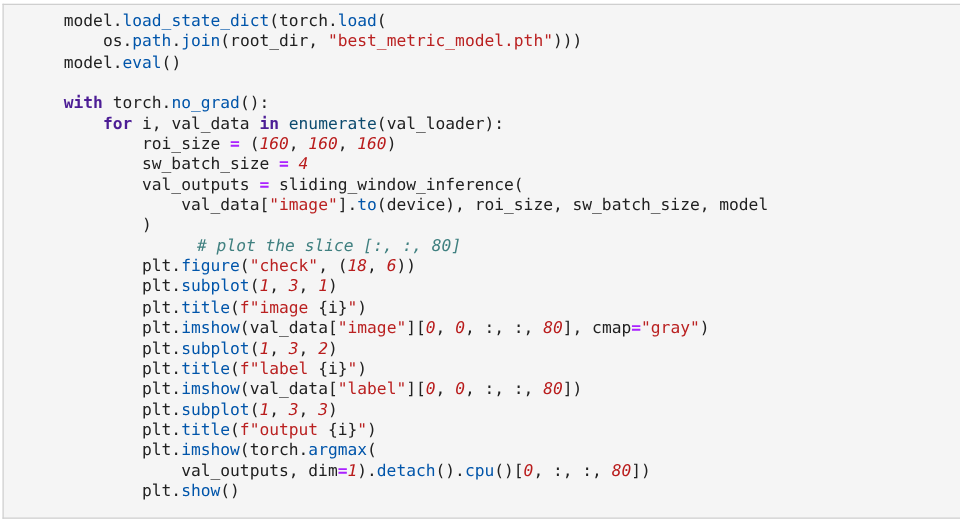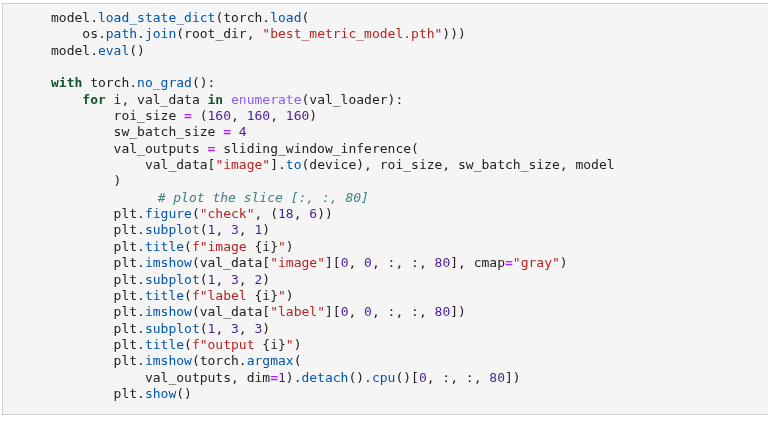--- a/index.html
+++ b/index.html
@@ -28,25 +28,25 @@
     padding: 6px 8px 8px 8px;
     font-family: "DejaVu Sans Mono", "Liberation Mono", monospace;
     font-size: 13px;
     line-height: 16.35px;
     color: #212121;
     white-space: pre;
     overflow: hidden;
   }
   .code-line { min-height: 16.35px; padding-left: 40px; }
   
-  .tok-k { color: #14532d; font-weight: bold; }  
-  .tok-b { color: #8b5cf6; }                     
+  .tok-k { color: #4c1d95; font-weight: bold; }  
+  .tok-b { color: #0c4a6e; }                     
   .tok-p { color: #0055aa; }                     
   .tok-s { color: #ba2121; }                     
-  .tok-n { color: #4c1d95; }                     
+  .tok-n { color: #b91c1c; font-style: italic; }                     
   .tok-o { color: #aa22ff; font-weight: bold; }  
   .tok-c { color: #408080; font-style: italic; margin-left: 44px; } 
 </style>
 </head>
 <body>
 
 <div class="code-cell">
   <pre class="code-area"><div class="code-line"><span>model.</span><span class="tok-p">load_state_dict</span><span>(torch.</span><span class="tok-p">load</span><span>(</span></div><div class="code-line"><span>    os.</span><span class="tok-p">path</span><span>.</span><span class="tok-p">join</span><span>(root_dir, </span><span class="tok-s">"best_metric_model.pth"</span><span>)))</span></div><div class="code-line"><span>model.</span><span class="tok-p">eval</span><span>()</span></div><div class="code-line">&nbsp;</div><div class="code-line"><span class="tok-k">with</span><span> torch.</span><span class="tok-p">no_grad</span><span>():</span></div><div class="code-line"><span>    </span><span class="tok-k">for</span><span> i, val_data </span><span class="tok-k">in</span><span> </span><span class="tok-b">enumerate</span><span>(val_loader):</span></div><div class="code-line"><span>        roi_size </span><span class="tok-o">=</span><span> (</span><span class="tok-n">160</span><span>, </span><span class="tok-n">160</span><span>, </span><span class="tok-n">160</span><span>)</span></div><div class="code-line"><span>        sw_batch_size </span><span class="tok-o">=</span><span> </span><span class="tok-n">4</span></div><div class="code-line"><span>        val_outputs </span><span class="tok-o">=</span><span> sliding_window_inference(</span></div><div class="code-line"><span>            val_data[</span><span class="tok-s">"image"</span><span>].</span><span class="tok-p">to</span><span>(device), roi_size, sw_batch_size, model</span></div><div class="code-line"><span>        )</span></div><div class="code-line"><span>        </span><span class="tok-c"># plot the slice [:, :, 80]</span></div><div class="code-line"><span>        plt.</span><span class="tok-p">figure</span><span>(</span><span class="tok-s">"check"</span><span>, (</span><span class="tok-n">18</span><span>, </span><span class="tok-n">6</span><span>))</span></div><div class="code-line"><span>        plt.</span><span class="tok-p">subplot</span><span>(</span><span class="tok-n">1</span><span>, </span><span class="tok-n">3</span><span>, </span><span class="tok-n">1</span><span>)</span></div><div class="code-line"><span>        plt.</span><span class="tok-p">title</span><span>(</span><span class="tok-s">f"image </span><span>{i}</span><span class="tok-s">"</span><span>)</span></div><div class="code-line"><span>        plt.</span><span class="tok-p">imshow</span><span>(val_data[</span><span class="tok-s">"image"</span><span>][</span><span class="tok-n">0</span><span>, </span><span class="tok-n">0</span><span>, :, :, </span><span class="tok-n">80</span><span>], cmap</span><span class="tok-o">=</span><span class="tok-s">"gray"</span><span>)</span></div><div class="code-line"><span>        plt.</span><span class="tok-p">subplot</span><span>(</span><span class="tok-n">1</span><span>, </span><span class="tok-n">3</span><span>, </span><span class="tok-n">2</span><span>)</span></div><div class="code-line"><span>        plt.</span><span class="tok-p">title</span><span>(</span><span class="tok-s">f"label </span><span>{i}</span><span class="tok-s">"</span><span>)</span></div><div class="code-line"><span>        plt.</span><span class="tok-p">imshow</span><span>(val_data[</span><span class="tok-s">"label"</span><span>][</span><span class="tok-n">0</span><span>, </span><span class="tok-n">0</span><span>, :, :, </span><span class="tok-n">80</span><span>])</span></div><div class="code-line"><span>        plt.</span><span class="tok-p">subplot</span><span>(</span><span class="tok-n">1</span><span>, </span><span class="tok-n">3</span><span>, </span><span class="tok-n">3</span><span>)</span></div><div class="code-line"><span>        plt.</span><span class="tok-p">title</span><span>(</span><span class="tok-s">f"output </span><span>{i}</span><span class="tok-s">"</span><span>)</span></div><div class="code-line"><span>        plt.</span><span class="tok-p">imshow</span><span>(torch.</span><span class="tok-p">argmax</span><span>(</span></div><div class="code-line"><span>            val_outputs, dim</span><span class="tok-o">=</span><span class="tok-n">1</span><span>).</span><span class="tok-p">detach</span><span>().</span><span class="tok-p">cpu</span><span>()[</span><span class="tok-n">0</span><span>, :, :, </span><span class="tok-n">80</span><span>])</span></div><div class="code-line"><span>        plt.</span><span class="tok-p">show</span><span>()</span></div></pre>
 </div>
 

